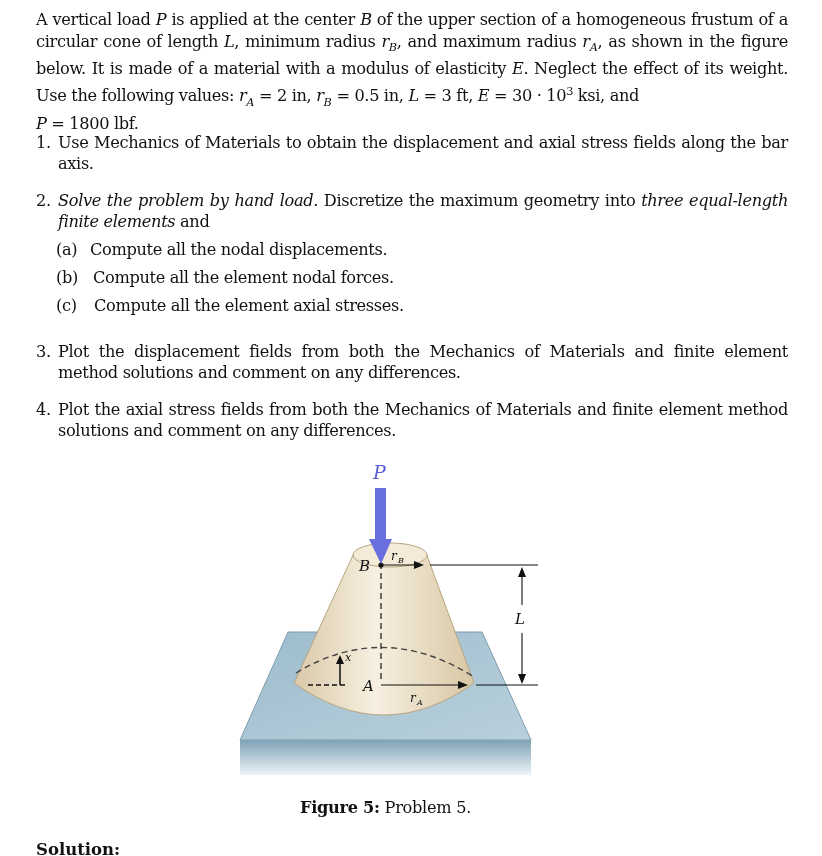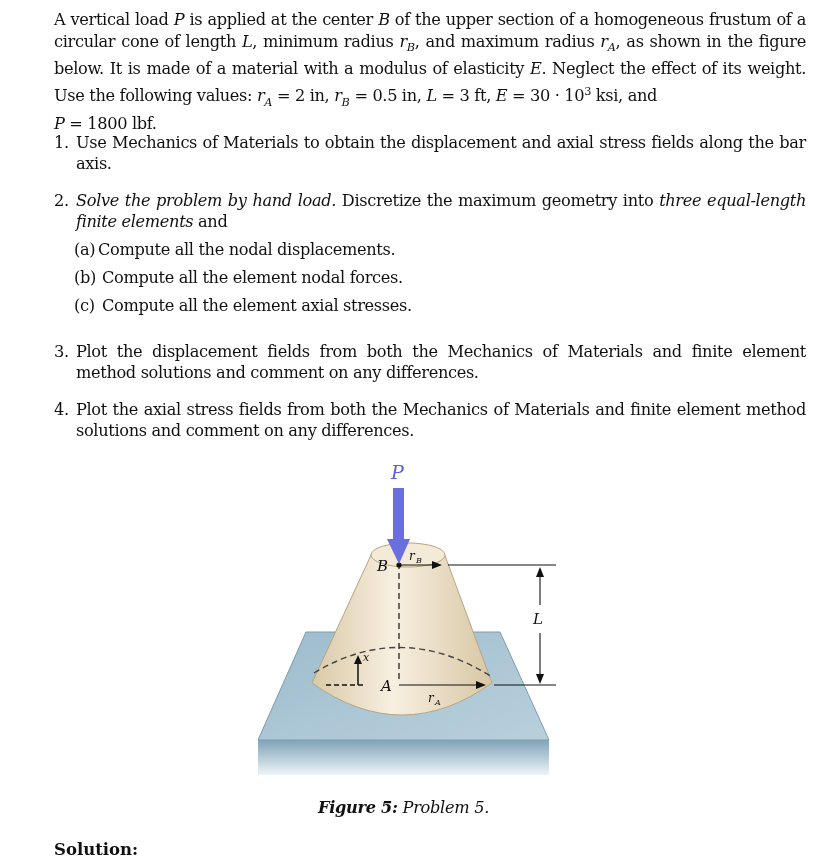--- a/index.html
+++ b/index.html
@@ -1,28 +1,28 @@
 <!DOCTYPE html>
 <html><head>
 <meta charset="utf-8">
 <style>
   html, body { margin: 0; padding: 0; background: #ffffff; }
   body { width: 822px; height: 856px; overflow: hidden; position: relative;
          font-family: "DejaVu Serif", "Liberation Serif", serif; color: #111; }
-  .page { position: absolute; left: 18px; top: 0; width: 658px; height: 856px; }
+  .page { position: absolute; left: 0; top: 0; width: 658px; height: 856px; }
   .intro { position: absolute; left: 36px; top: 9px; width: 752px;
            font-size: 16.2px; line-height: 22px; text-align: justify; letter-spacing: -0.35px; }
   .intro i, .li i, .sub i { font-style: italic; }
   .list { position: absolute; left: 36px; width: 752px; font-size: 16.2px; line-height: 21px; letter-spacing: -0.35px; }
   .li { position: relative; padding-left: 22px; text-align: justify; }
   .li .num { position: absolute; left: 0; top: 0; }
   .sub { position: relative; padding-left: 40px; margin-top: 7px; }
   .sub .lab { position: absolute; left: 20px; }
   .fig { position: absolute; left: 224px; top: 455px; width: 340px; height: 330px; }
-  .caption { position: absolute; left: 300px; top: 798px; font-size: 16.2px; letter-spacing: -0.3px; font-style: italic; }
+  .caption { position: absolute; left: 300px; top: 798px; font-size: 16.2px; letter-spacing: -0.3px; }
   .caption b { font-weight: bold; }
   .solution { position: absolute; left: 36px; top: 840px; font-size: 16.5px; font-weight: bold; }
   sup, sub { font-size: 70%; }
 </style>
 </head>
 <body>
 
 <div class="page">
 
   <div class="intro">
@@ -34,23 +34,23 @@
       <span class="num">1.</span>
       <span>Use Mechanics of Materials to obtain the displacement and axial stress fields along the bar axis.</span>
     </div>
   </div>
 
   <div class="list" style="top:190px;">
     <div class="li">
       <span class="num">2.</span>
       <i>Solve the problem by hand load.</i><span> Discretize the maximum geometry into </span><i>three equal-length finite elements</i><span> and</span>
     </div>
-    <div class="sub"><span class="lab">(a)</span><span style="padding-left:4px">Compute all the nodal displacements.</span></div>
-    <div class="sub"><span class="lab">(b)</span><span style="padding-left:8px">Compute all the element nodal forces.</span></div>
-    <div class="sub"><span class="lab">(c)</span><span style="padding-left:8px">Compute all the element axial stresses.</span></div>
+    <div class="sub"><span class="lab">(a)</span><span style="padding-left:14px">Compute all the nodal displacements.</span></div>
+    <div class="sub"><span class="lab">(b)</span><span style="padding-left:17px">Compute all the element nodal forces.</span></div>
+    <div class="sub"><span class="lab">(c)</span><span style="padding-left:18px">Compute all the element axial stresses.</span></div>
   </div>
 
   <div class="list" style="top:341px;">
     <div class="li">
       <span class="num">3.</span>
       <span>Plot the displacement fields from both the Mechanics of Materials and finite element method solutions and comment on any differences.</span>
     </div>
   </div>
 
   <div class="list" style="top:399px;">

